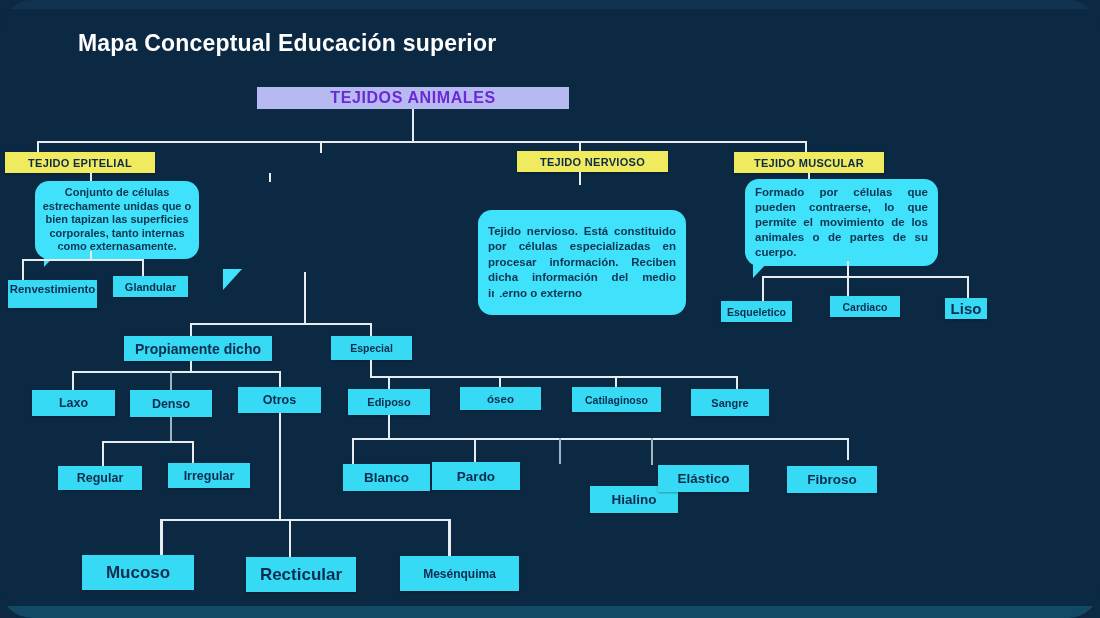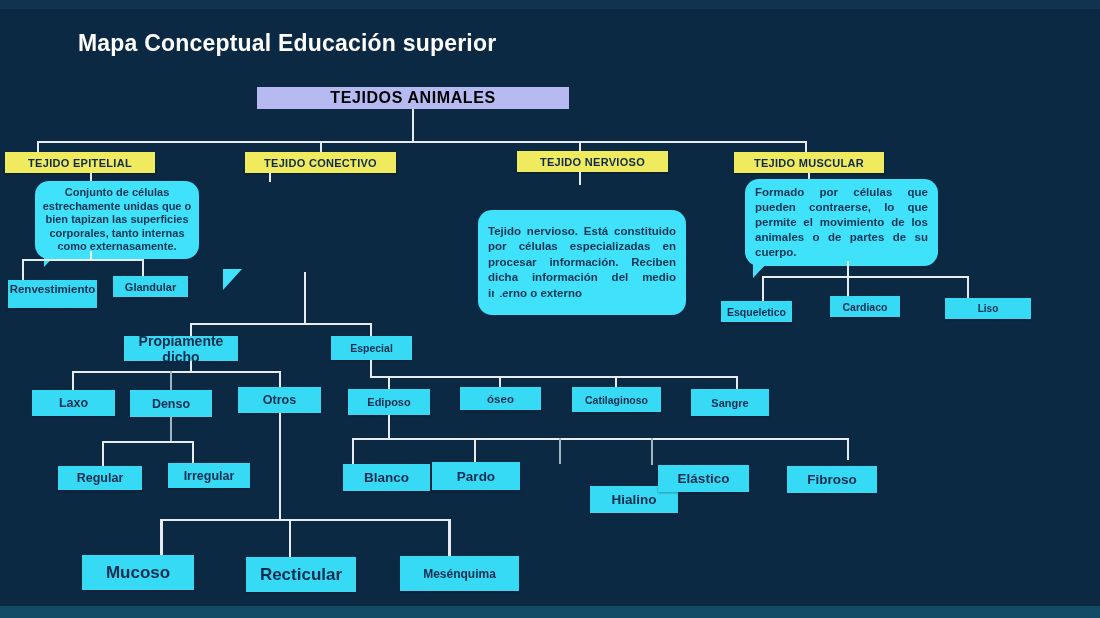--- a/index.html
+++ b/index.html
@@ -1,29 +1,30 @@
 <!DOCTYPE html>
 <html><head>
 <meta charset="utf-8">
 <style>
   html,body{margin:0;padding:0;background:#0c2944;}
   #canvas{
     position:relative;width:1100px;height:618px;overflow:hidden;
     background:#0c2944;
     font-family:"Liberation Sans", sans-serif;
+    border-radius:32px;
   }
   .strip-top{position:absolute;left:0;top:0;width:1100px;height:9px;background:#12334f;}
   .strip-bottom{position:absolute;left:0;top:606px;width:1100px;height:12px;background:#124a66;}
   .title{
     position:absolute;left:78px;top:30px;margin:0;
     color:#ffffff;font-size:23px;font-weight:800;letter-spacing:.2px;
   }
   .root{
     position:absolute;left:257px;top:87px;width:312px;height:22px;
-    background:#b6baf1;color:#000000;
+    background:#b6baf1;color:#6d28d9;
     display:flex;align-items:center;justify-content:center;
     font-size:16px;font-weight:700;letter-spacing:.6px;
   }
   .hdr{
     position:absolute;height:21px;background:#f0ea5e;color:#0d2b48;
     display:flex;align-items:center;justify-content:center;
     font-size:11px;font-weight:800;letter-spacing:.3px;
     box-shadow:0 1px 2px rgba(0,0,0,.35);
   }
   .bubble{
@@ -55,21 +56,20 @@
   <div class="root">TEJIDOS ANIMALES</div>
 
   <div class="line" style="left:412px;top:109px;width:2px;height:33px;"></div>
   <div class="line" style="left:37px;top:141px;width:770px;height:2px;"></div>
   <div class="line" style="left:37px;top:141px;width:2px;height:12px;"></div>
   <div class="line" style="left:320px;top:141px;width:2px;height:12px;"></div>
   <div class="line" style="left:579px;top:141px;width:2px;height:11px;"></div>
   <div class="line" style="left:805px;top:141px;width:2px;height:12px;"></div>
 
   <div class="hdr" style="left:5px;top:152px;width:150px;">TEJIDO EPITELIAL</div>
-  <div class="hdr" style="left:245px;top:152px;width:151px;">TEJIDO CONECTIVO</div>
   <div class="hdr" style="left:517px;top:151px;width:151px;">TEJIDO NERVIOSO</div>
   <div class="hdr" style="left:734px;top:152px;width:150px;">TEJIDO MUSCULAR</div>
 
   <div class="line" style="left:90px;top:173px;width:2px;height:9px;"></div>
   <div class="line" style="left:269px;top:173px;width:2px;height:9px;"></div>
   <div class="line" style="left:579px;top:172px;width:2px;height:13px;"></div>
   <div class="line" style="left:808px;top:173px;width:2px;height:7px;"></div>
 
   <div class="bubble ctr" style="left:35px;top:181px;width:152px;height:70px;padding:4px 6px;font-size:11px;line-height:13.5px;font-weight:600;">
     <div class="btxt">Conjunto de células estrechamente unidas que o bien tapizan las superficies corporales, tanto internas como externasamente.</div>
@@ -97,28 +97,28 @@
   <div class="node" style="left:113px;top:276px;width:75px;height:21px;font-size:11px;">Glandular</div>
 
   <div class="line" style="left:847px;top:261px;width:2px;height:17px;"></div>
   <div class="line" style="left:762px;top:276px;width:207px;height:2px;"></div>
   <div class="line" style="left:762px;top:276px;width:2px;height:26px;"></div>
   <div class="line" style="left:847px;top:276px;width:2px;height:21px;"></div>
   <div class="line" style="left:967px;top:276px;width:2px;height:23px;"></div>
 
   <div class="node" style="left:721px;top:301px;width:71px;height:21px;font-size:10.5px;">Esqueletico</div>
   <div class="node" style="left:830px;top:296px;width:70px;height:21px;font-size:10.5px;">Cardiaco</div>
-  <div class="node" style="left:945px;top:298px;width:86px;height:21px;font-size:10px;">Liso</div>
+  <div class="node" style="left:945px;top:298px;width:42px;height:21px;font-size:15px;">Liso</div>
 
   <div class="line" style="left:304px;top:272px;width:2px;height:53px;"></div>
   <div class="line" style="left:190px;top:323px;width:182px;height:2px;"></div>
   <div class="line" style="left:190px;top:323px;width:2px;height:13px;"></div>
   <div class="line" style="left:370px;top:323px;width:2px;height:13px;"></div>
 
-  <div class="node" style="left:124px;top:336px;width:114px;height:25px;font-size:14px;">Propiamente dicho</div>
+  <div class="node" style="left:124px;top:336px;width:148px;height:25px;font-size:14px;">Propiamente dicho</div>
   <div class="node" style="left:331px;top:336px;width:81px;height:24px;font-size:10.5px;">Especial</div>
 
   <div class="line" style="left:190px;top:361px;width:2px;height:12px;"></div>
   <div class="line" style="left:72px;top:371px;width:209px;height:2px;"></div>
   <div class="line" style="left:72px;top:371px;width:2px;height:19px;"></div>
   <div class="line gray" style="left:170px;top:371px;width:2px;height:19px;"></div>
   <div class="line" style="left:279px;top:371px;width:2px;height:16px;"></div>
 
   <div class="node" style="left:32px;top:390px;width:83px;height:26px;font-size:12.5px;">Laxo</div>
   <div class="node" style="left:130px;top:390px;width:82px;height:27px;font-size:12.5px;">Denso</div>

